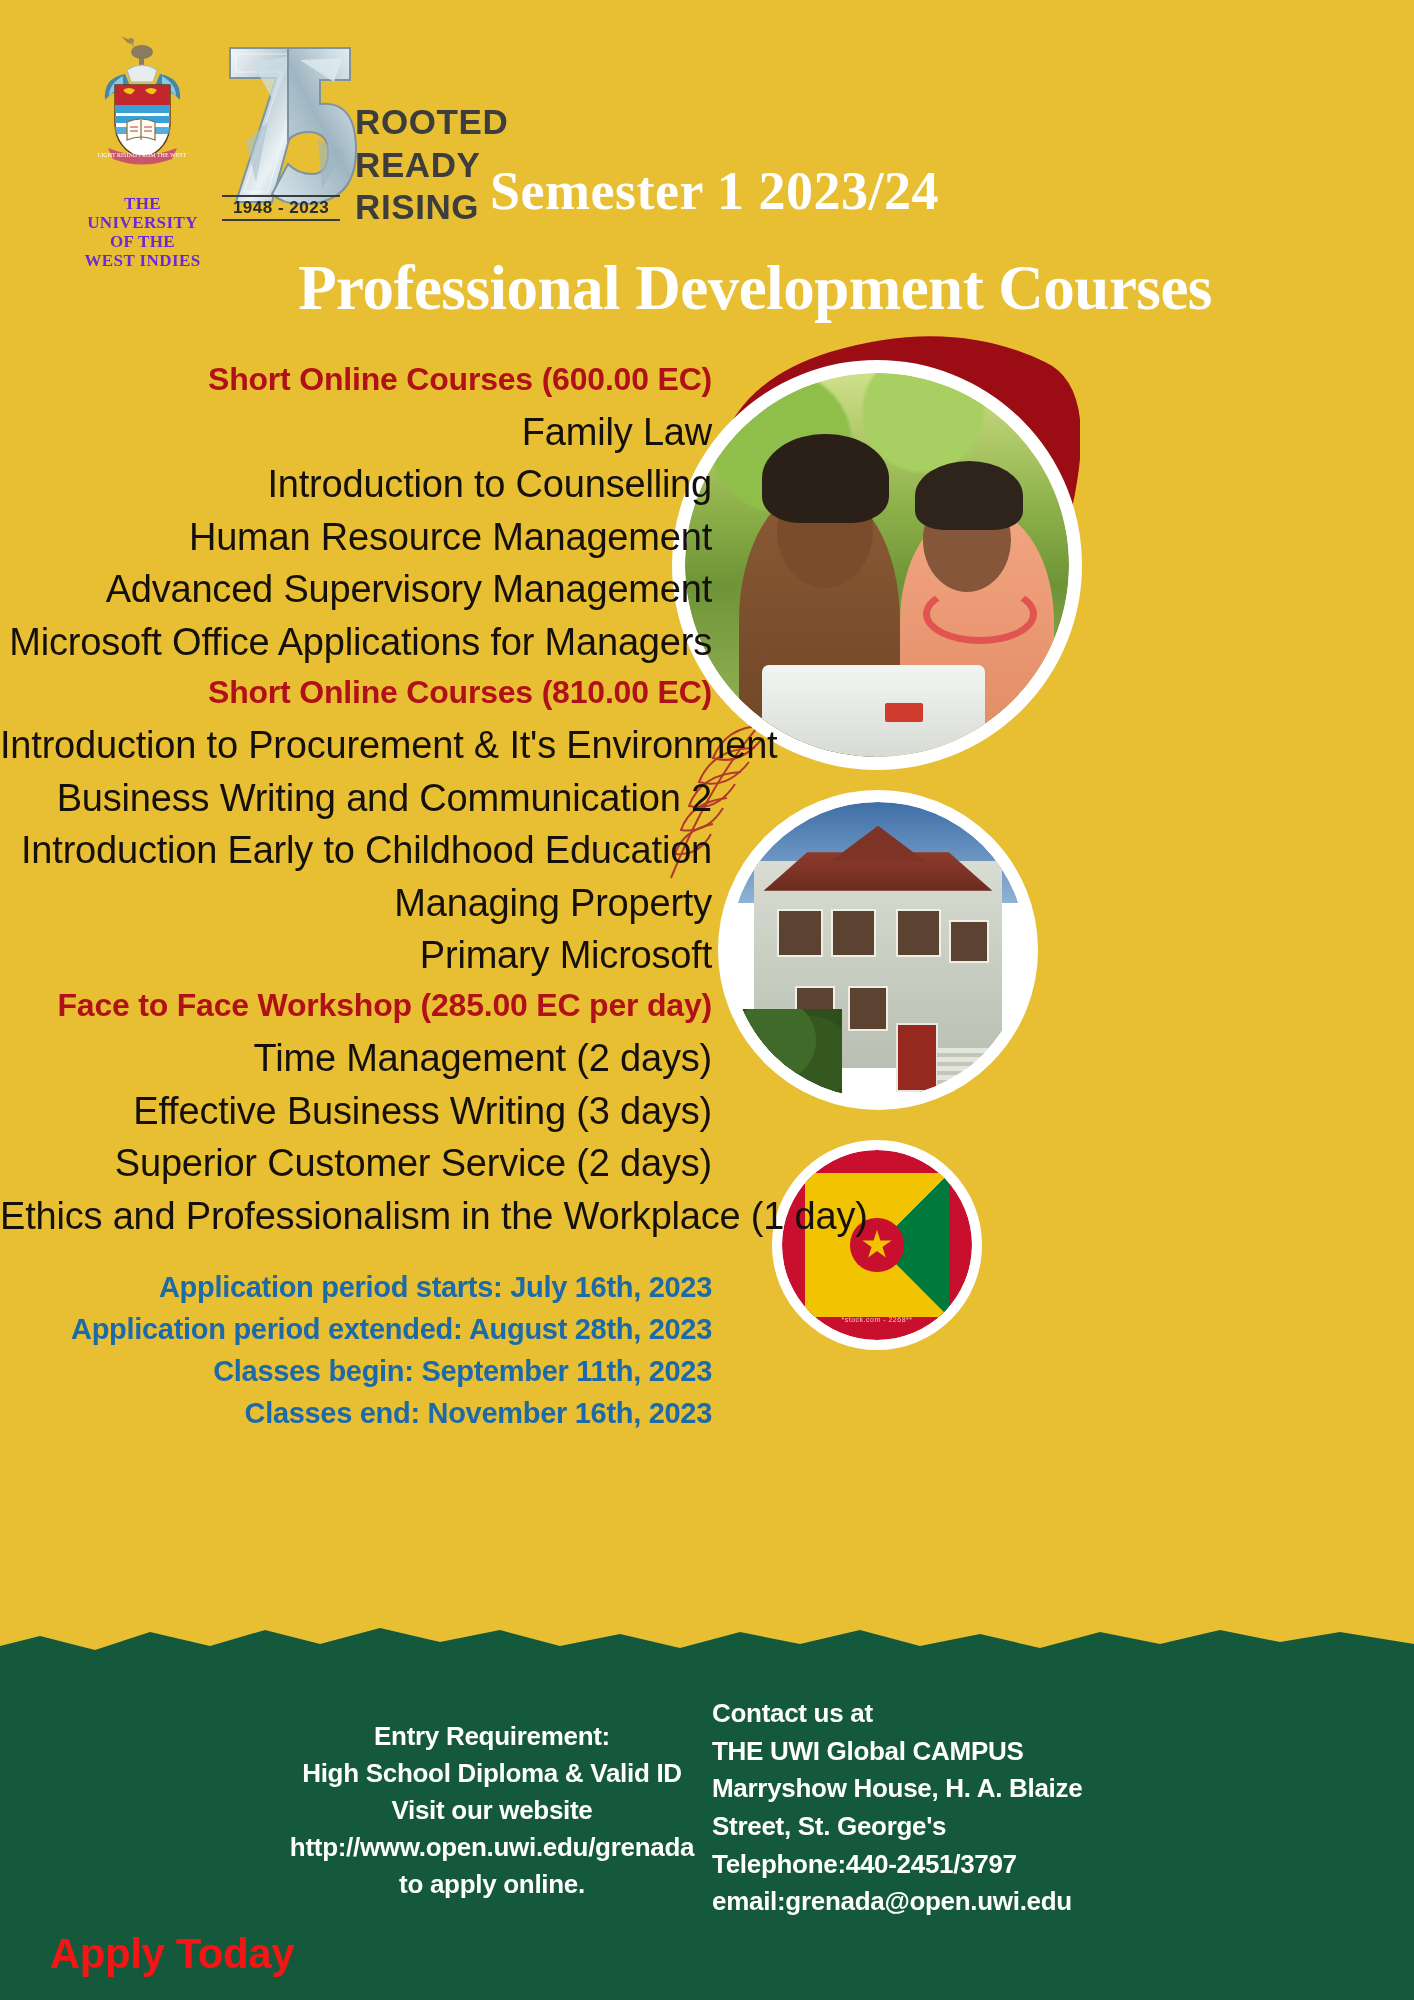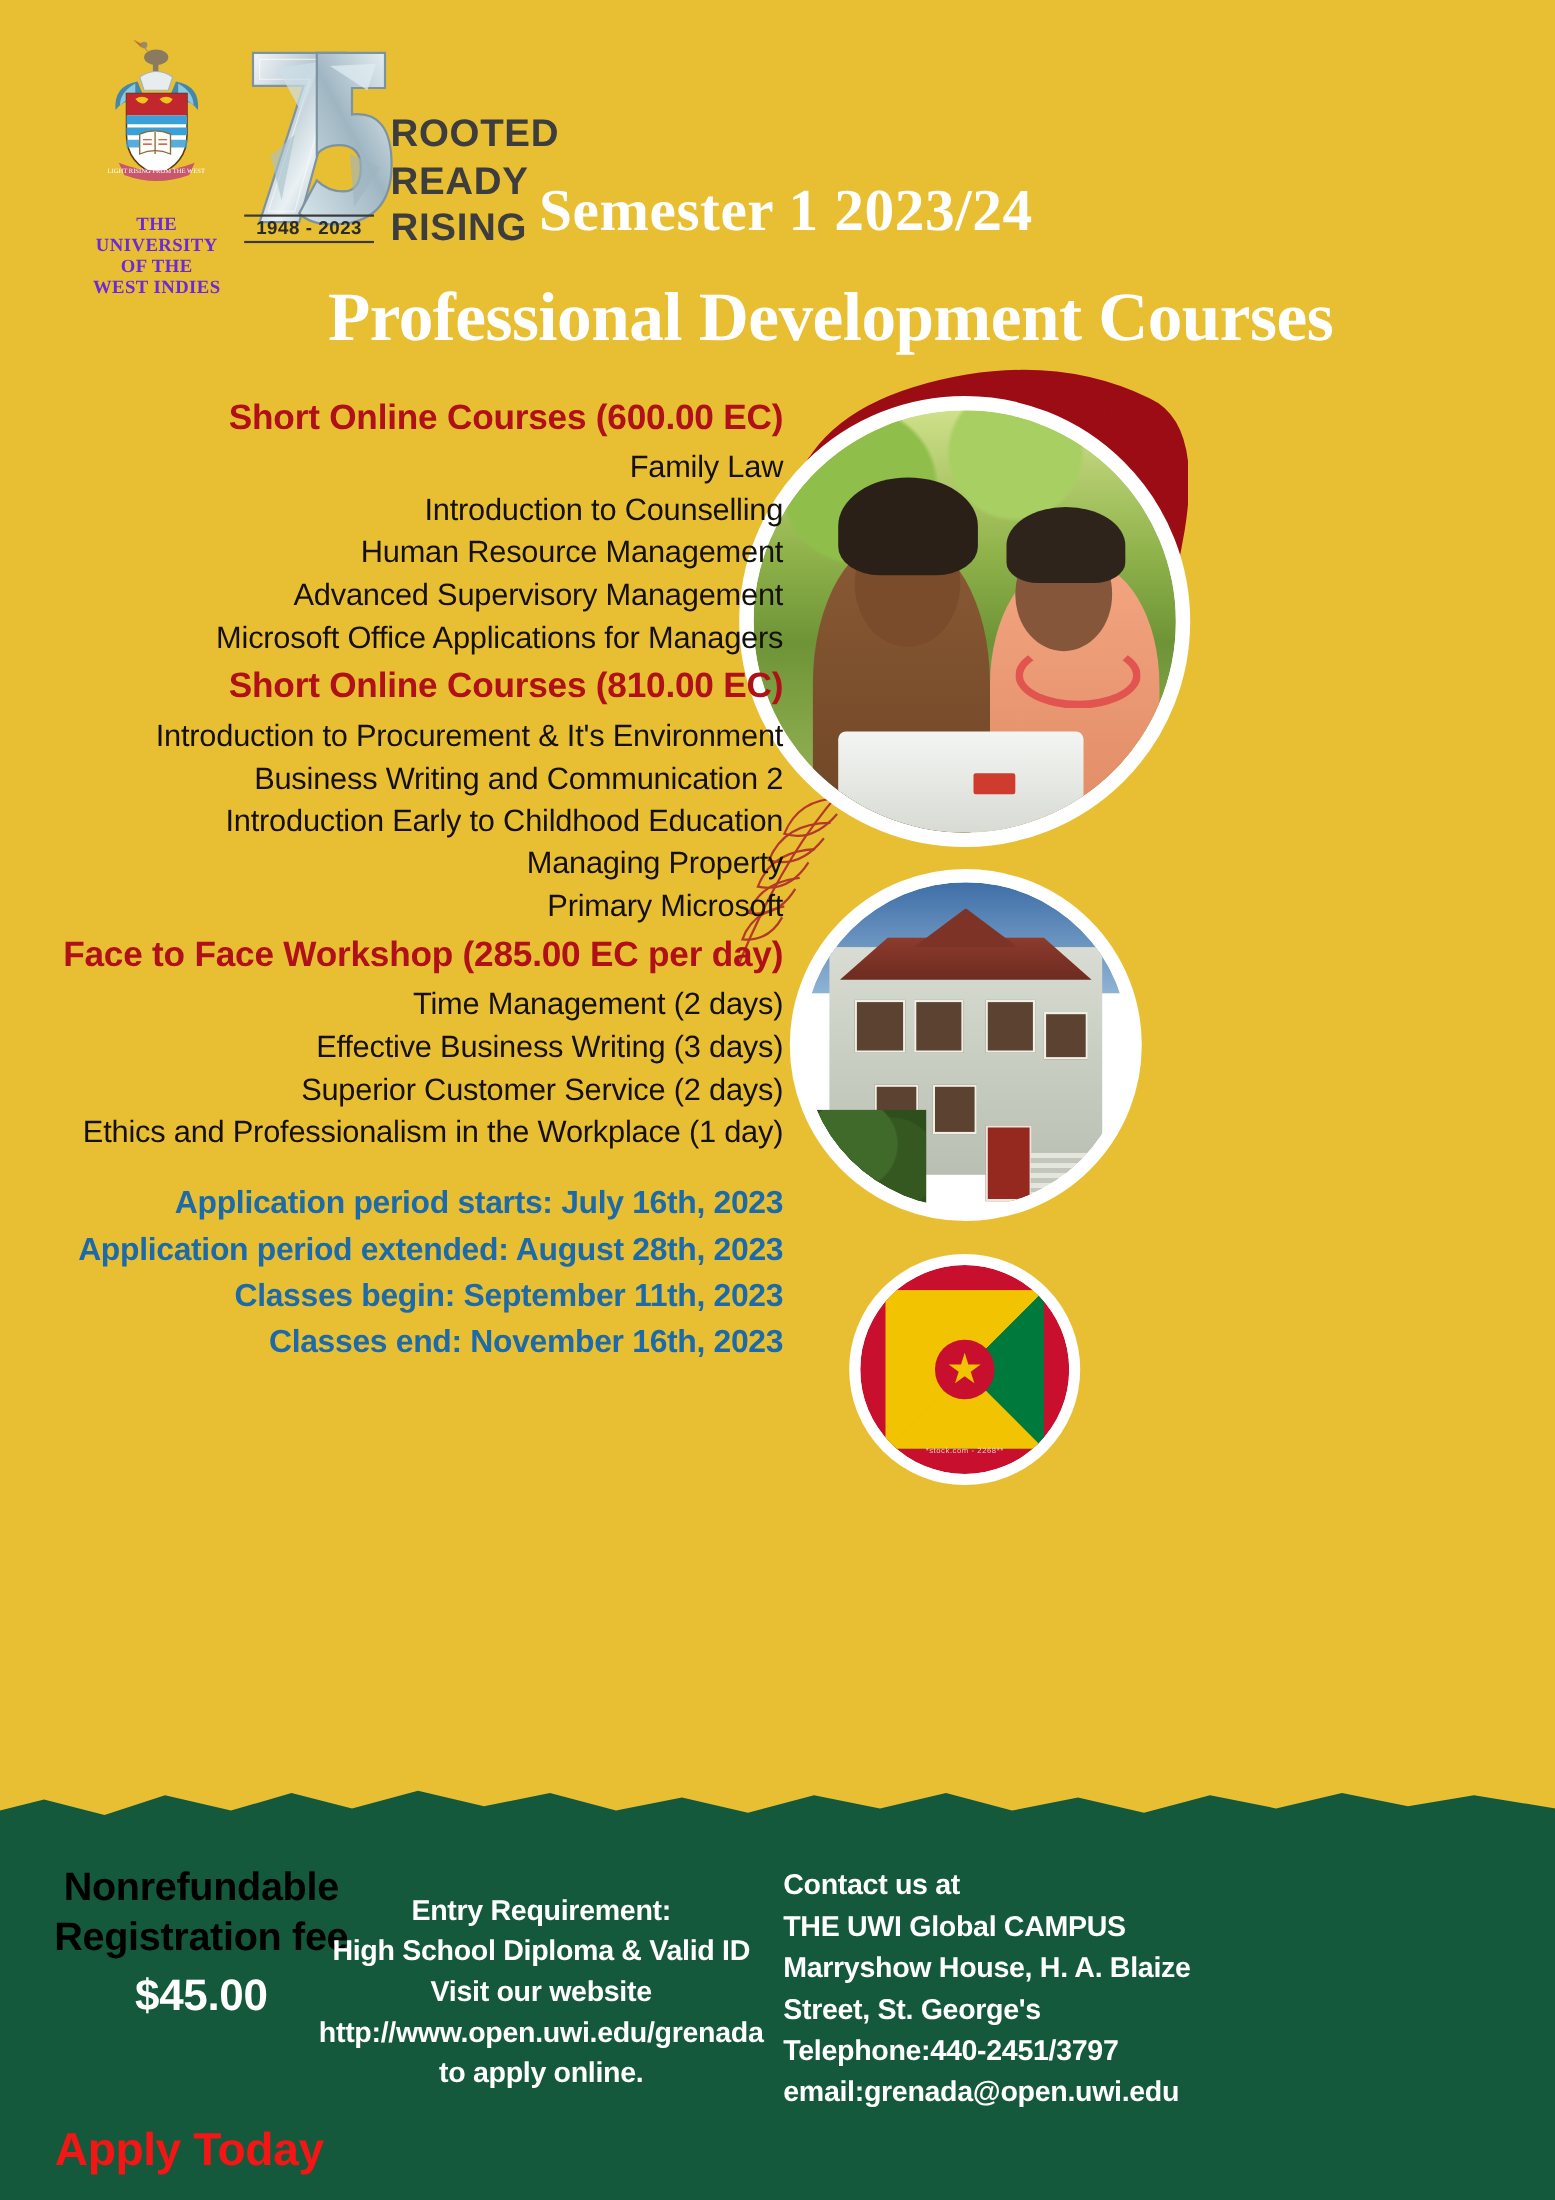--- a/index.html
+++ b/index.html
@@ -39,21 +39,21 @@
     font-size:63px;color:#ffffff;letter-spacing:-.5px;padding-left:48px;
   }
 
   
   .col{position:absolute;left:0;top:355px;width:712px;text-align:right;}
   .sec-head{
     font-size:32px;font-weight:bold;color:#b01017;
     letter-spacing:-.2px;margin:6px 0 8px 0;white-space:nowrap;
   }
   .course{
-    font-size:28px;color:#15100a;line-height:1.38;font-weight:400;
+    font-size:38px;color:#15100a;line-height:1.38;font-weight:400;
     letter-spacing:-.2px;white-space:nowrap;
   }
   .dates{margin-top:24px;}
   .dateline{
     font-size:29px;font-weight:bold;color:#1d6aa8;line-height:1.45;
     letter-spacing:-.3px;white-space:nowrap;
   }
 
   
   .brush{position:absolute;left:650px;top:330px;width:430px;height:395px;}
@@ -334,25 +334,20 @@
   <div class="footer">
     <div class="tear">
       <svg viewBox="0 0 1414 40" width="1414" height="40" preserveAspectRatio="none">
         <path d="M0 40 L0 22 L40 12 L95 26 L150 8 L210 22 L265 6 L320 20 L380 4 L440 18
                  L500 6 L560 22 L620 10 L680 24 L740 8 L800 20 L860 6 L920 22 L980 10
                  L1040 24 L1100 8 L1160 20 L1220 6 L1280 18 L1340 8 L1414 20 L1414 40 Z" fill="#14593c"></path>
       </svg>
     </div>
   </div>
 
-  <div class="fee">
-    <div class="fee-l1">Nonrefundable</div>
-    <div class="fee-l2">Registration fee</div>
-    <div class="fee-amt">$45.00</div>
-  </div>
   <div class="apply">Apply Today</div>
 
   <div class="entry">
     <div>Entry Requirement:</div>
     <div>High School Diploma &amp; Valid ID</div>
     <div>Visit our website</div>
     <div>http://www.open.uwi.edu/grenada</div>
     <div>to apply online.</div>
   </div>
 

